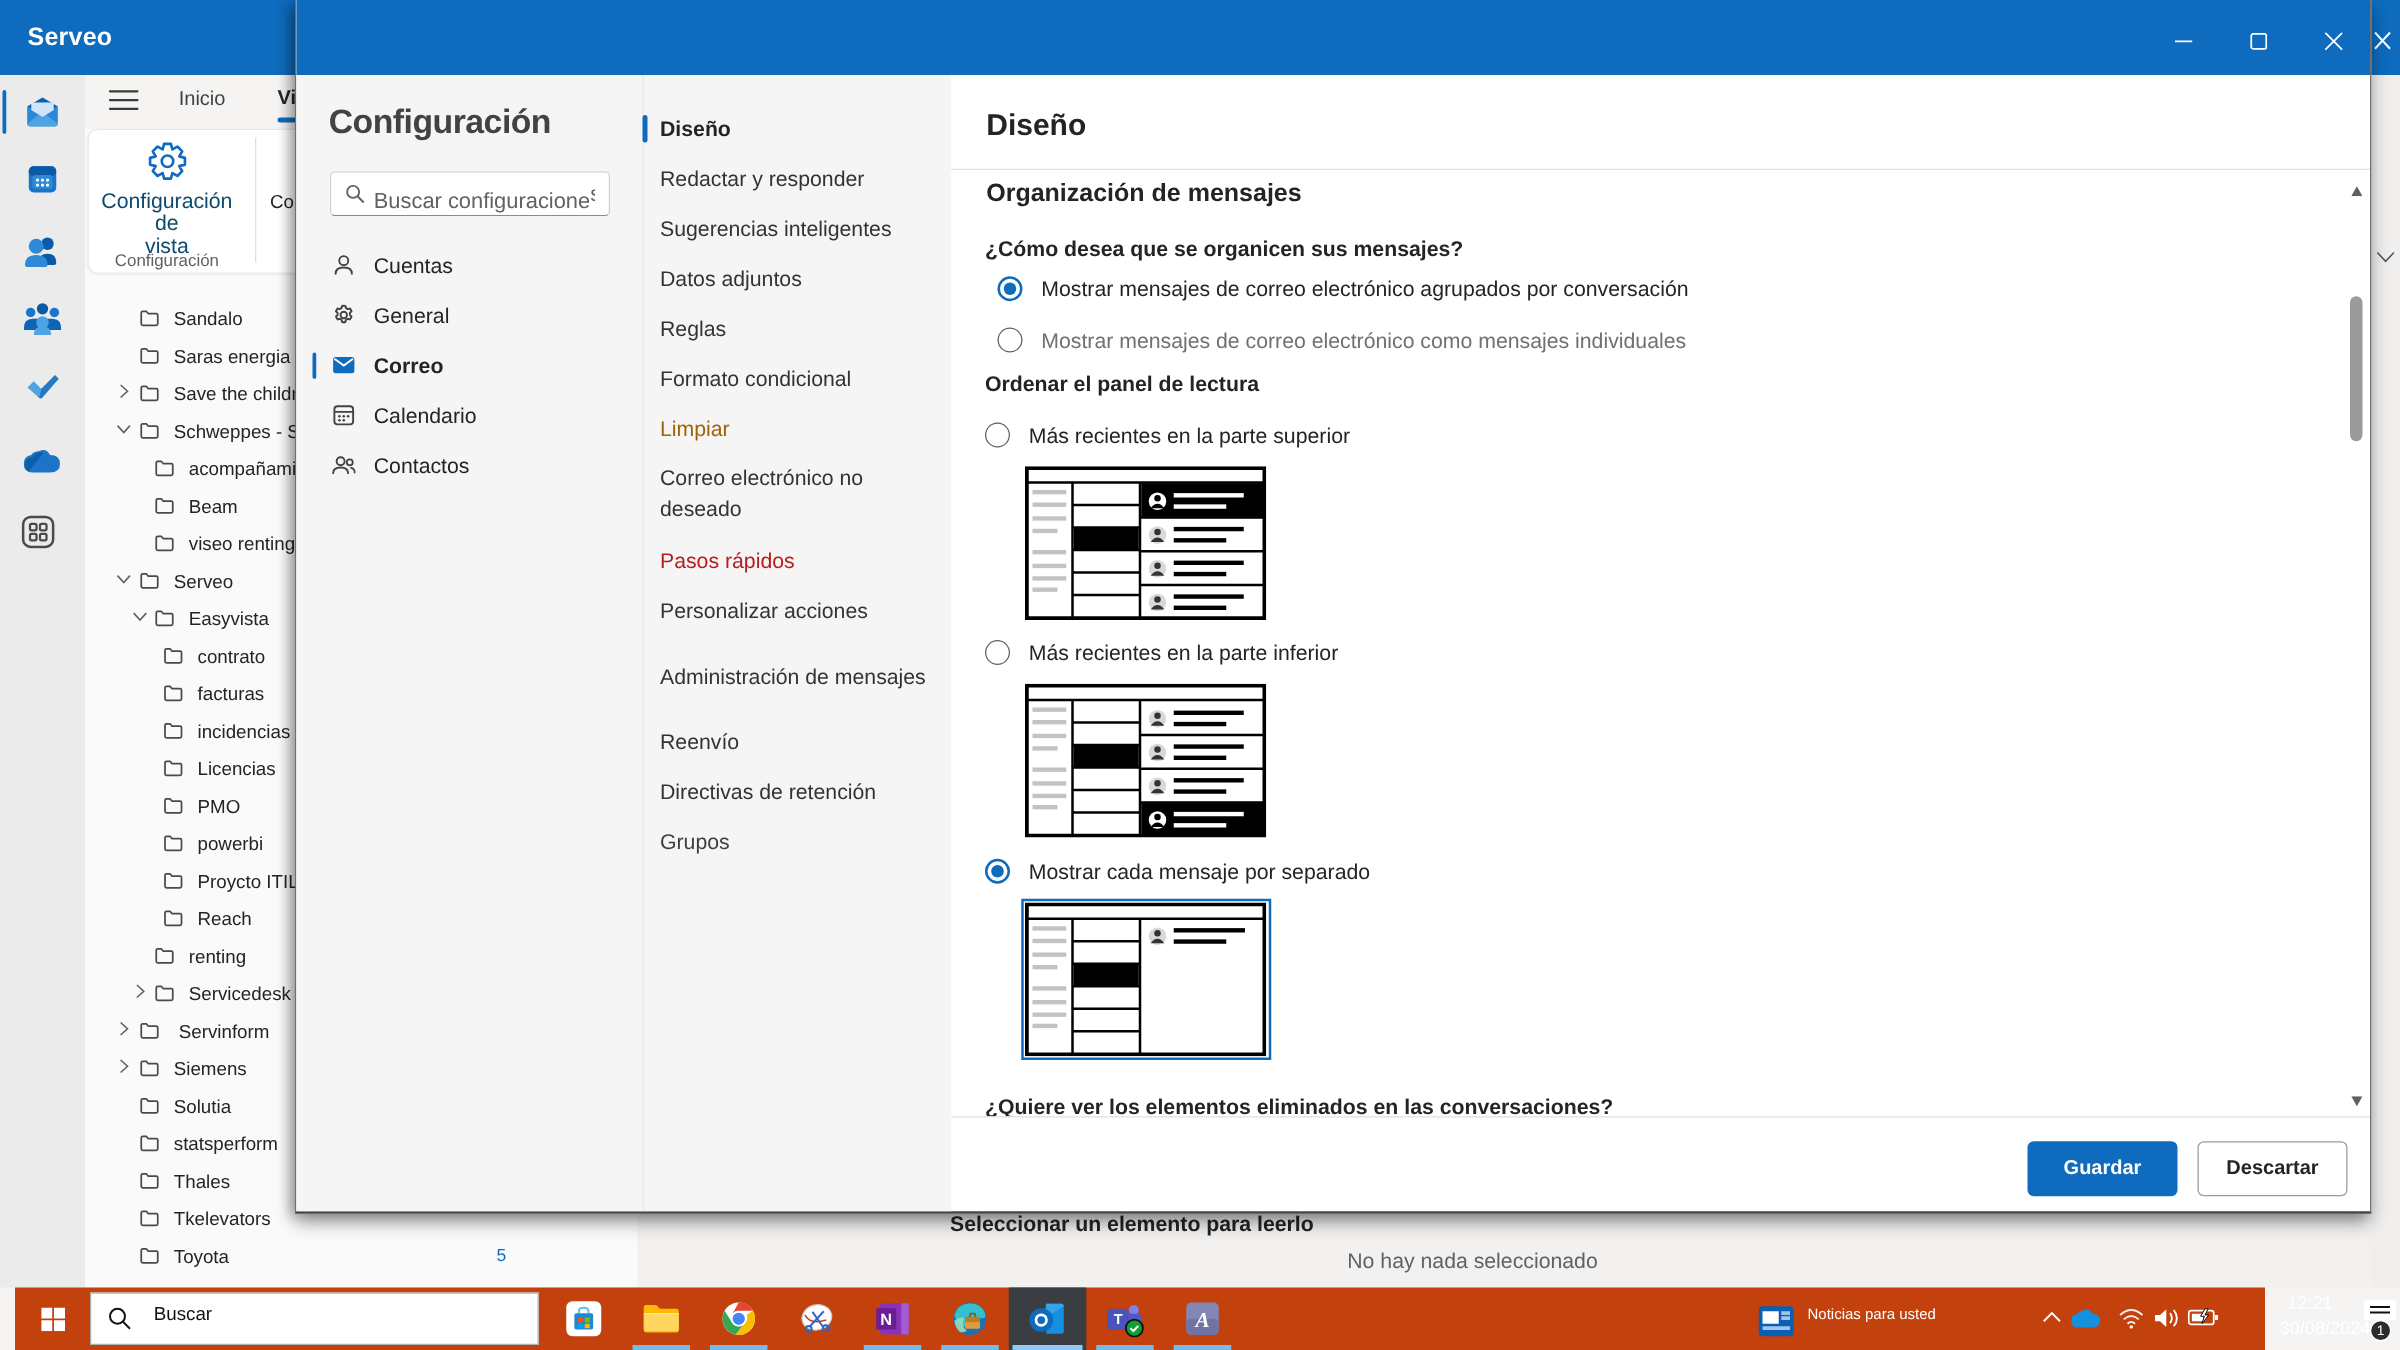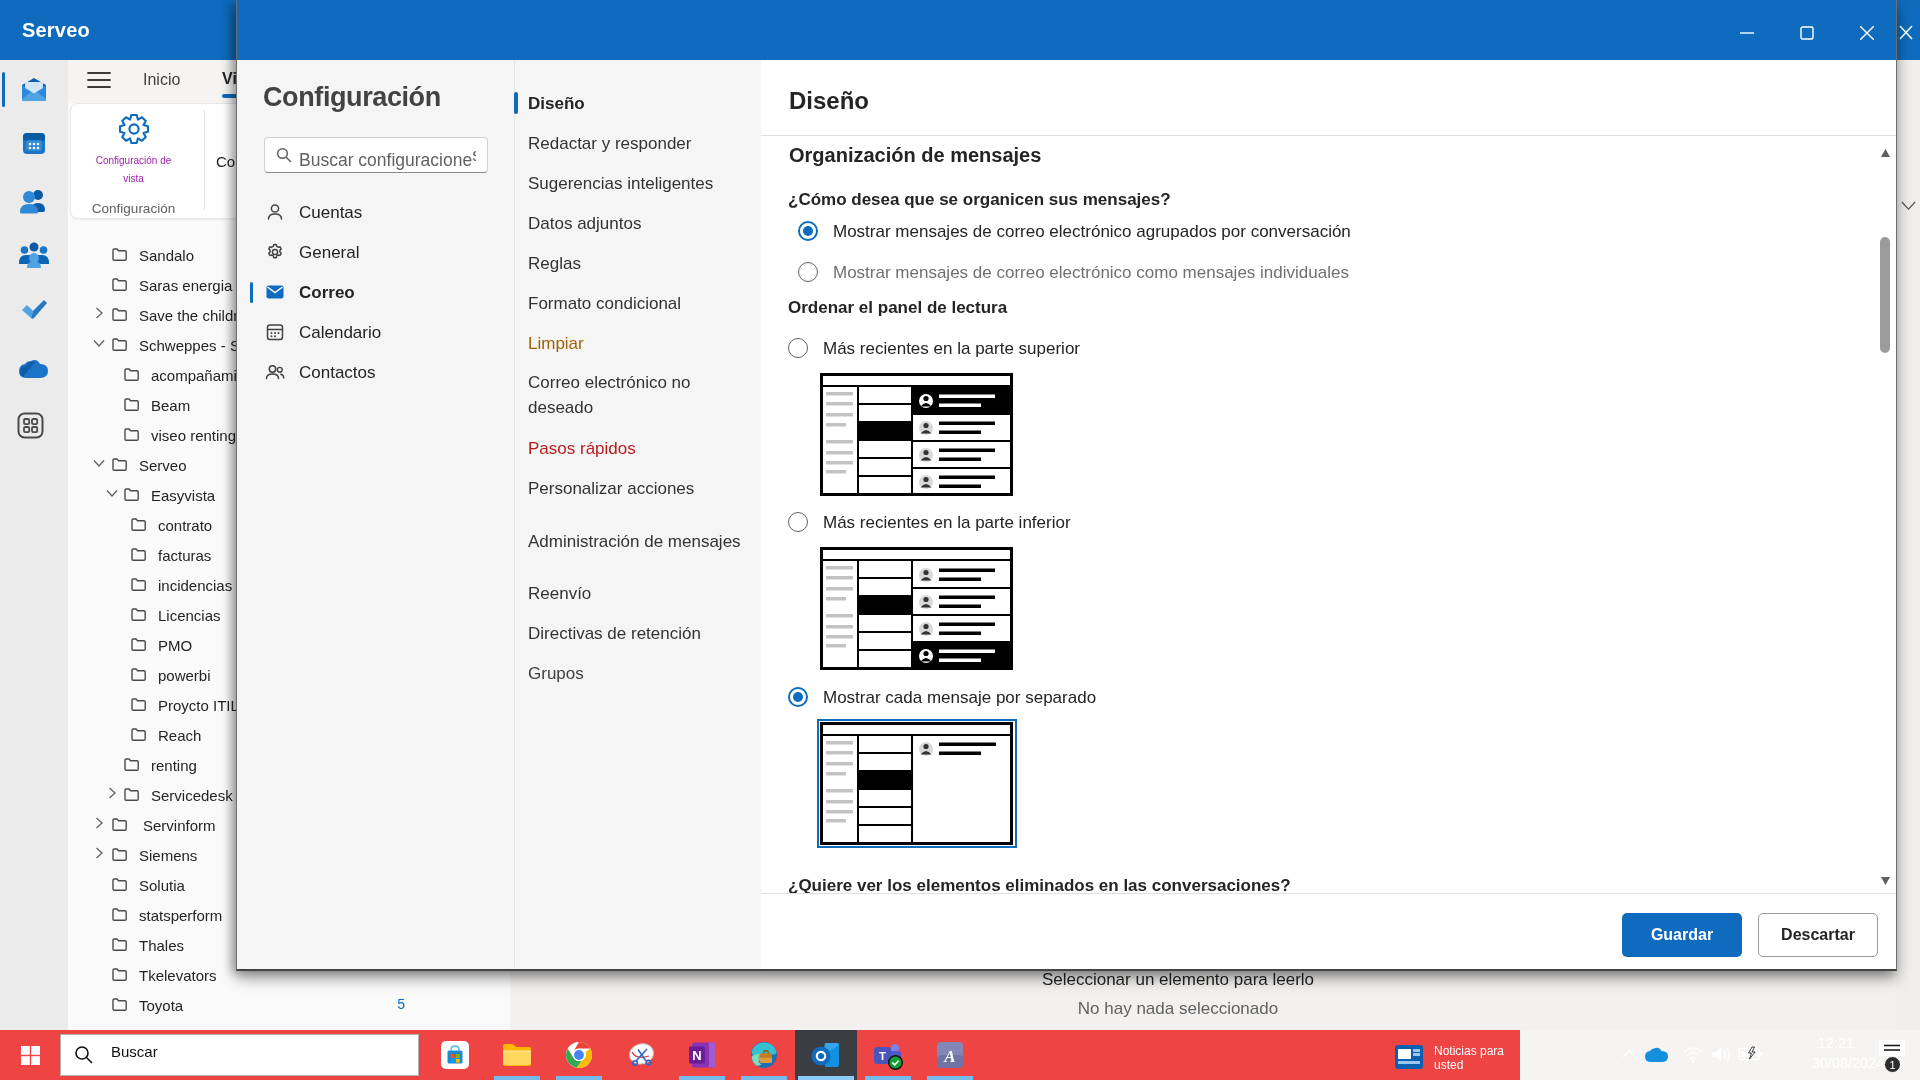--- a/index.html
+++ b/index.html
@@ -80,21 +80,21 @@
   </svg>
 <div class="abs" style="left:143px;top:71px;font-size:16px;color:#424242">Inicio</div>
 <div class="abs" style="left:222px;top:70px;font-size:16px;font-weight:bold;color:#242424">Vista</div>
 <div class="abs" style="left:222px;top:94px;width:30px;height:4px;background:#0e6bbd;border-radius:2px"></div>
 
 <div class="abs" style="left:70px;top:103px;width:300px;height:116px;background:#fff;border:1px solid #e8e8e8;border-radius:8px;box-shadow:0 1px 2px rgba(0,0,0,.06)"></div>
 <svg class="abs" style="left:117px;top:112px" width="34" height="34" viewBox="0 0 34 34">
     <path fill="none" stroke="#0e6bbd" stroke-width="2.1" stroke-linejoin="round" d="M13.10 7.58 L14.29 3.06 L19.71 3.06 L20.90 7.58 L24.94 5.23 L28.77 9.06 L26.42 13.10 L30.94 14.29 L30.94 19.71 L26.42 20.90 L28.77 24.94 L24.94 28.77 L20.90 26.42 L19.71 30.94 L14.29 30.94 L13.10 26.42 L9.06 28.77 L5.23 24.94 L7.58 20.90 L3.06 19.71 L3.06 14.29 L7.58 13.10 L5.23 9.06 L9.06 5.23 Z"></path>
     <circle cx="17" cy="17" r="4.6" fill="none" stroke="#0e6bbd" stroke-width="2.1"></circle>
   </svg>
-<div class="abs" style="left:70px;top:152px;width:127px;text-align:center;font-size:10px;color:#a21caf;line-height:18px">Configuración de<br>vista</div>
+<div class="abs" style="left:70px;top:152px;width:127px;text-align:center;font-size:17px;color:#0c4a6e;line-height:18px">Configuración de<br>vista</div>
 <div class="abs" style="left:204px;top:110px;width:1px;height:100px;background:#e0e0e0"></div>
 <div class="abs" style="left:216px;top:153px;font-size:15px;color:#242424">Configuración</div>
 <div class="abs" style="left:70px;top:201px;width:127px;text-align:center;font-size:13.5px;color:#616161">Configuración</div>
 
 <div id="tree">
     <div class="abs" style="left:68px;top:241px;width:342px;height:30px;font-size:15px;color:#242424">
       <span style="position:absolute;left:43px;top:2px">
         <svg width="17" height="17" viewBox="0 0 17 17" style="position:absolute;top:3px">
           <path d="M2 4.2 Q2 3 3.2 3 H6 l1.6 1.8 H14 Q15.2 4.8 15.2 6 v7 Q15.2 14.2 14 14.2 H3.2 Q2 14.2 2 13 Z" fill="none" stroke="#4a4a4a" stroke-width="1.4"></path>
         </svg>
@@ -318,21 +318,21 @@
       <span style="position:absolute;left:43px;top:2px">
         <svg width="17" height="17" viewBox="0 0 17 17" style="position:absolute;top:3px">
           <path d="M2 4.2 Q2 3 3.2 3 H6 l1.6 1.8 H14 Q15.2 4.8 15.2 6 v7 Q15.2 14.2 14 14.2 H3.2 Q2 14.2 2 13 Z" fill="none" stroke="#4a4a4a" stroke-width="1.4"></path>
         </svg>
       </span>
       <span style="position:absolute;left:71px;top:6px;white-space:nowrap">Toyota</span>
     </div>
   </div>
 <div class="abs" style="left:385px;top:996px;width:20px;text-align:right;font-size:14px;color:#0e6bbd">5</div>
 
-<div class="abs" style="left:760px;top:970px;width:836px;text-align:center;font-weight:normal;font-size:17px;color:#242424">Seleccionar un elemento para leerlo</div>
+<div class="abs" style="left:760px;top:970px;width:836px;font-weight:bold;font-size:17px;color:#242424">Seleccionar un elemento para leerlo</div>
 <div class="abs" style="left:760px;top:999px;width:836px;text-align:center;font-size:17px;color:#616161">No hay nada seleccionado</div>
 
 <div class="abs" style="left:1896px;top:60px;width:24px;height:970px;background:#f0efee"></div>
 <svg class="abs" style="left:1901px;top:201px" width="15" height="10" viewBox="0 0 17 11">
     <path d="M1 1 L8.5 9 L16 1" stroke="#555" stroke-width="1.4" fill="none"></path>
   </svg>
 
 <div id="modal" class="abs" style="left:236px;top:0;width:1661px;height:971px;background:#fff;border-left:1px solid #6e6e6e;border-right:1px solid #6e6e6e;border-bottom:2px solid #444;overflow:hidden;box-shadow:-5px 2px 9px rgba(0,0,0,.22),0 7px 14px rgba(0,0,0,.38)">
   <div class="abs" style="left:0;top:0;width:1660px;height:60px;background:#0e6bbd"></div>
   <svg class="abs" style="left:1503px;top:26px" width="14" height="14" viewBox="0 0 14 14">
@@ -550,21 +550,21 @@
 
   <svg class="abs" style="left:1644px;top:149px" width="9" height="8" viewBox="0 0 9 8">
       <path d="M4.5 0 L9 8 H0Z" fill="#606060"></path>
     </svg>
   <div class="abs" style="left:1643px;top:237px;width:10px;height:116px;background:#9b9b9b;border-radius:5px"></div>
   <svg class="abs" style="left:1644px;top:877px" width="9" height="8" viewBox="0 0 9 8">
       <path d="M4.5 8 L9 0 H0Z" fill="#606060"></path>
     </svg>
 </div>
 
-<div id="taskbar" class="abs" style="left:0;top:1030px;width:1520px;height:50px;background:#ef4444">
+<div id="taskbar" class="abs" style="left:12px;top:1030px;width:1800px;height:50px;background:#c2410c">
     <svg class="abs" style="left:21px;top:16px" width="19" height="19" viewBox="0 0 19 19">
       <g fill="#fff">
         <rect x="0" y="0" width="8.8" height="8.8"></rect>
         <rect x="10.2" y="0" width="8.8" height="8.8"></rect>
         <rect x="0" y="10.2" width="8.8" height="8.8"></rect>
         <rect x="10.2" y="10.2" width="8.8" height="8.8"></rect>
       </g>
     </svg>
     <div class="abs" style="left:60px;top:4px;width:359px;height:42px;background:#fff;border:1px solid #b0b0b0"></div>
     <svg class="abs" style="left:74px;top:15px" width="19" height="19" viewBox="0 0 19 19">

